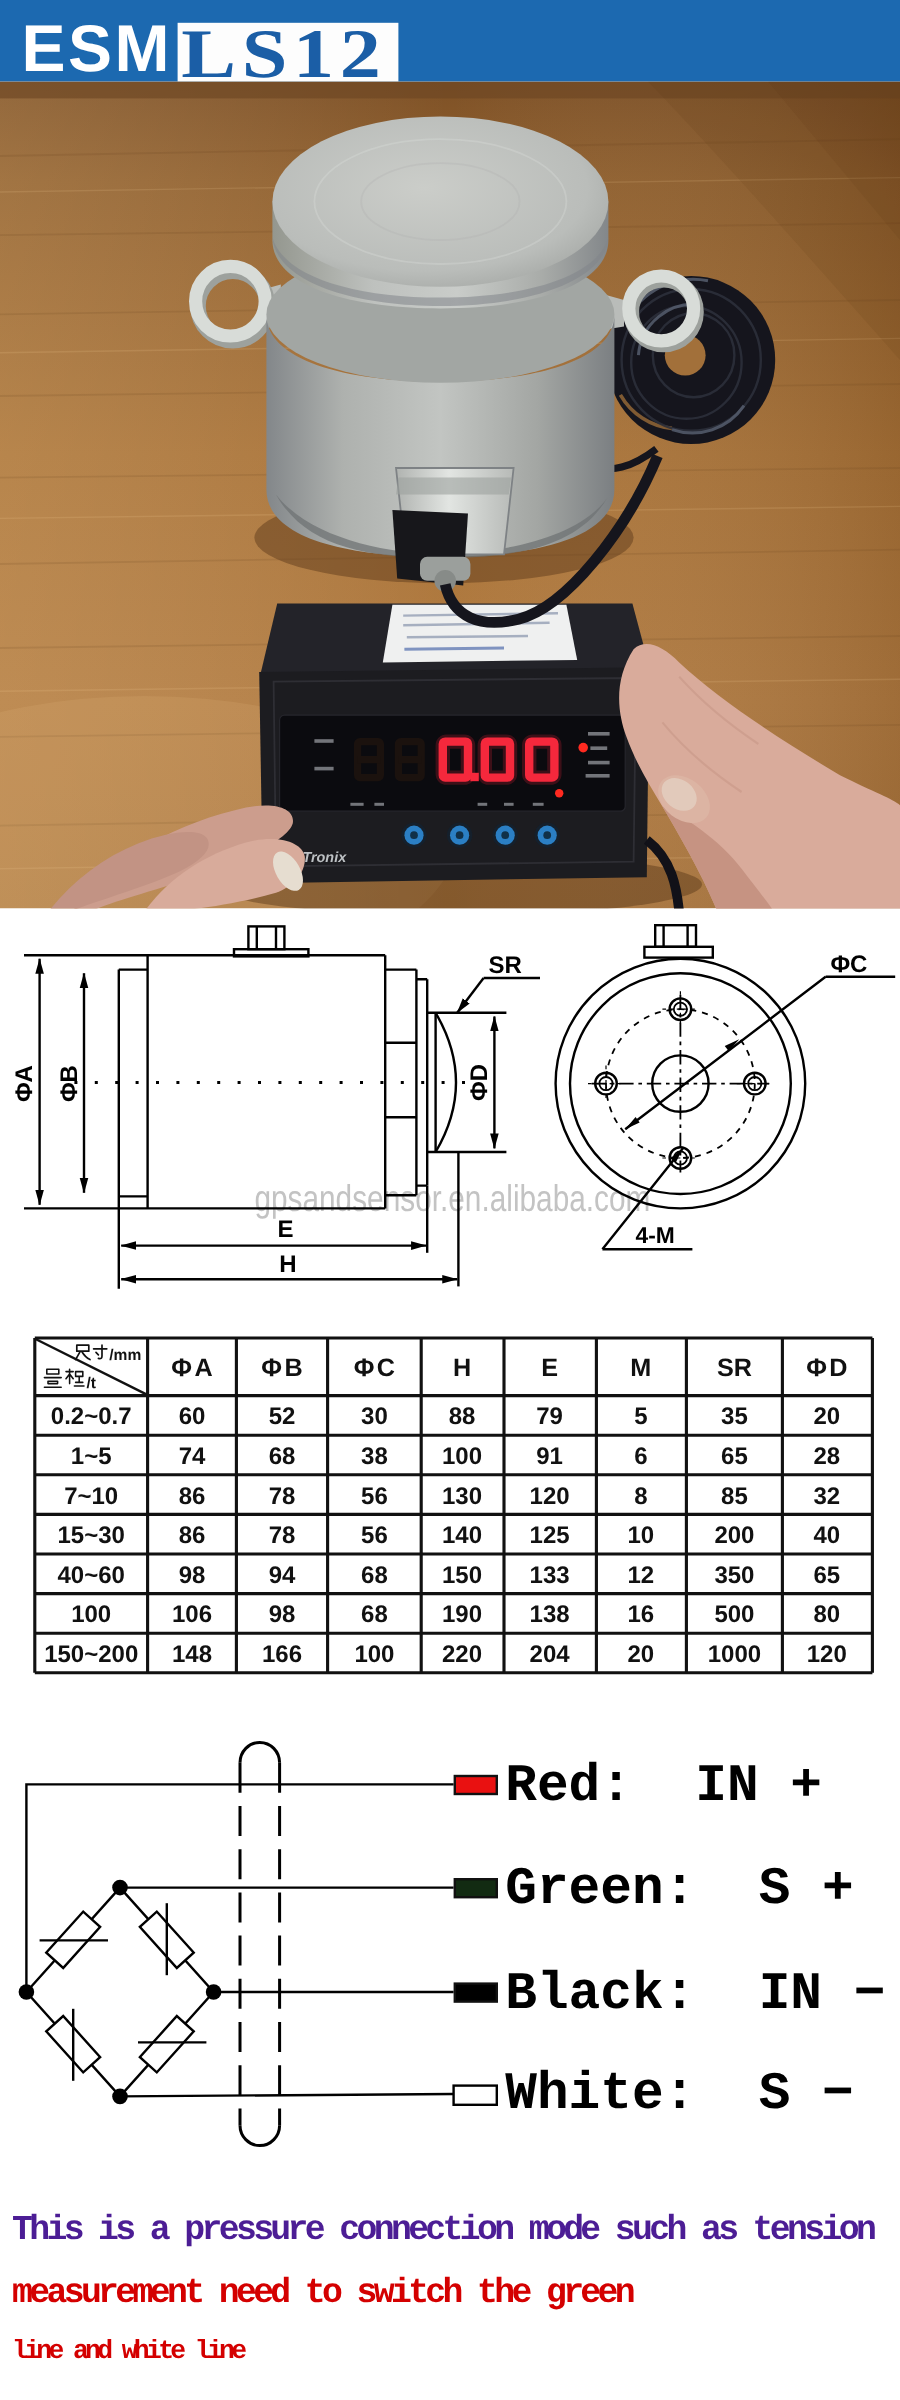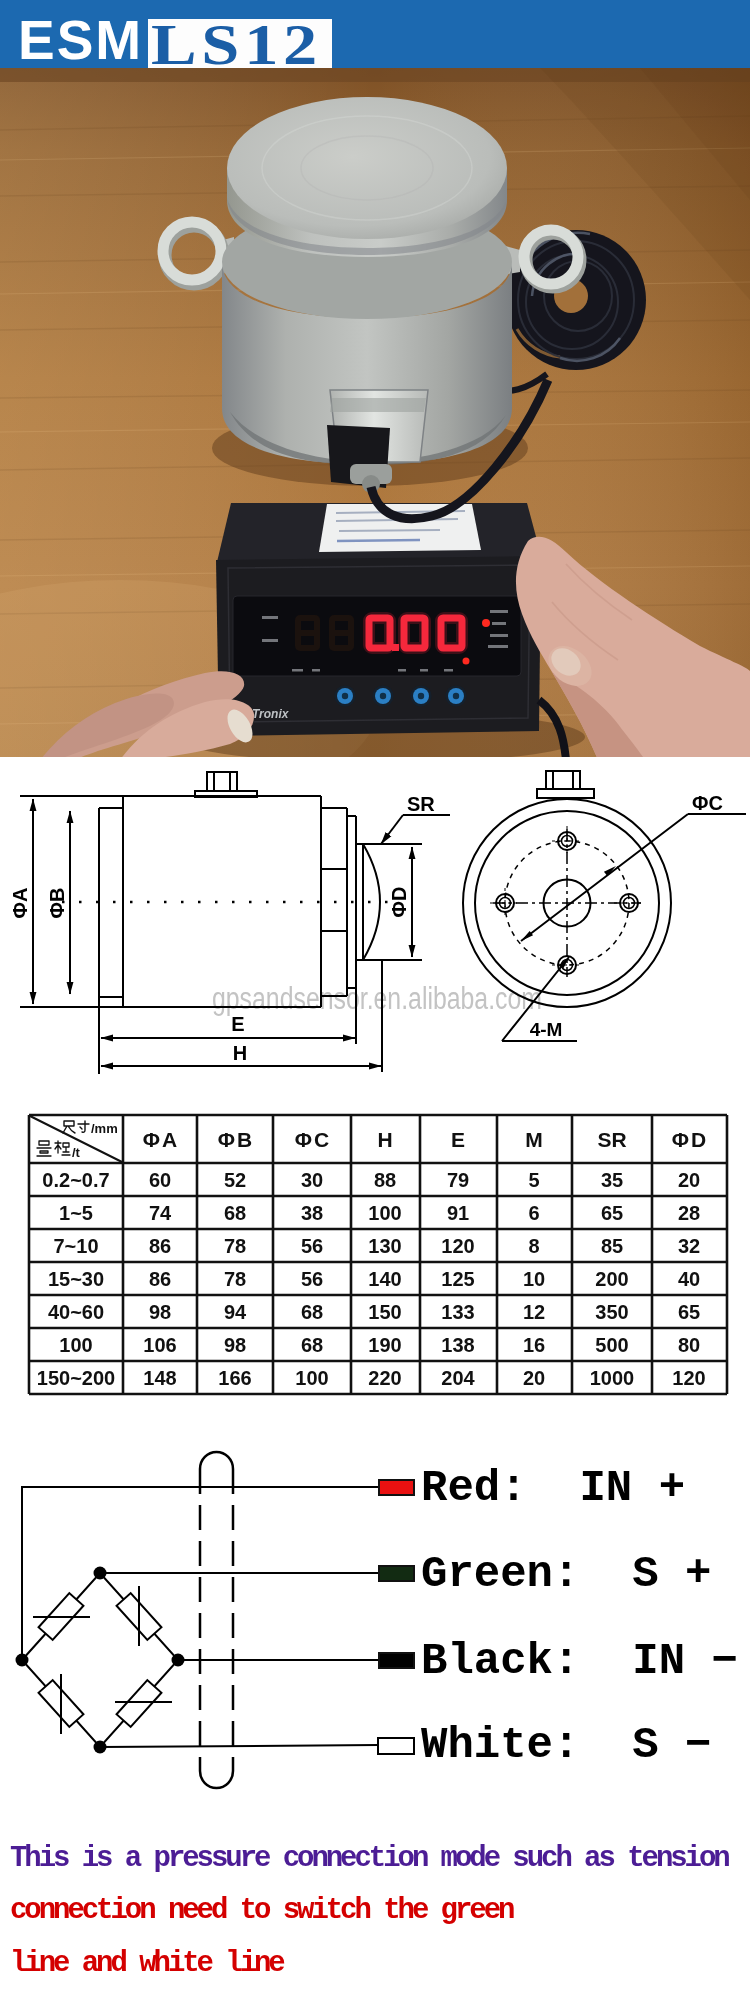--- a/index.html
+++ b/index.html
@@ -477,17 +477,17 @@
   <g font-family="Liberation Mono" font-weight="bold" font-size="44" fill="#000">
     <text x="421" y="1500">Red:&nbsp;&nbsp;IN +</text>
     <text x="421" y="1586">Green:&nbsp;&nbsp;S +</text>
     <text x="421" y="1673">Black:&nbsp;&nbsp;IN −</text>
     <text x="421" y="1757">White:&nbsp;&nbsp;S −</text>
   </g>
 </svg>
 
 <div class="abs" style="left:10px;top:1842px;color:#4c1d95;font-family:'Liberation Mono',monospace;font-size:29px;letter-spacing:-3.05px;font-weight:bold;white-space:nowrap;">This is a pressure connection mode such as tension</div>
 
-<div class="abs" style="left:10px;top:1894px;color:#d40000;font-family:'Liberation Mono',monospace;font-size:29px;letter-spacing:-3.05px;font-weight:bold;white-space:nowrap;">connection need to switch the green</div>
-
-<div class="abs" style="left:10px;top:1947px;color:#d40000;font-family:'Liberation Mono',monospace;font-size:29px;letter-spacing:-3.05px;font-weight:bold;white-space:nowrap;">line and white line</div>
+<div class="abs" style="left:10px;top:1894px;color:#d40000;font-family:'Liberation Mono',monospace;font-size:29px;letter-spacing:-3.05px;font-weight:bold;white-space:nowrap;">measurement need to switch the green</div>
+
+<div class="abs" style="left:10px;top:1947px;color:#d40000;font-family:'Liberation Mono',monospace;font-size:22px;letter-spacing:-3.05px;font-weight:bold;white-space:nowrap;">line and white line</div>
 
 </div>
 
 </body></html>

